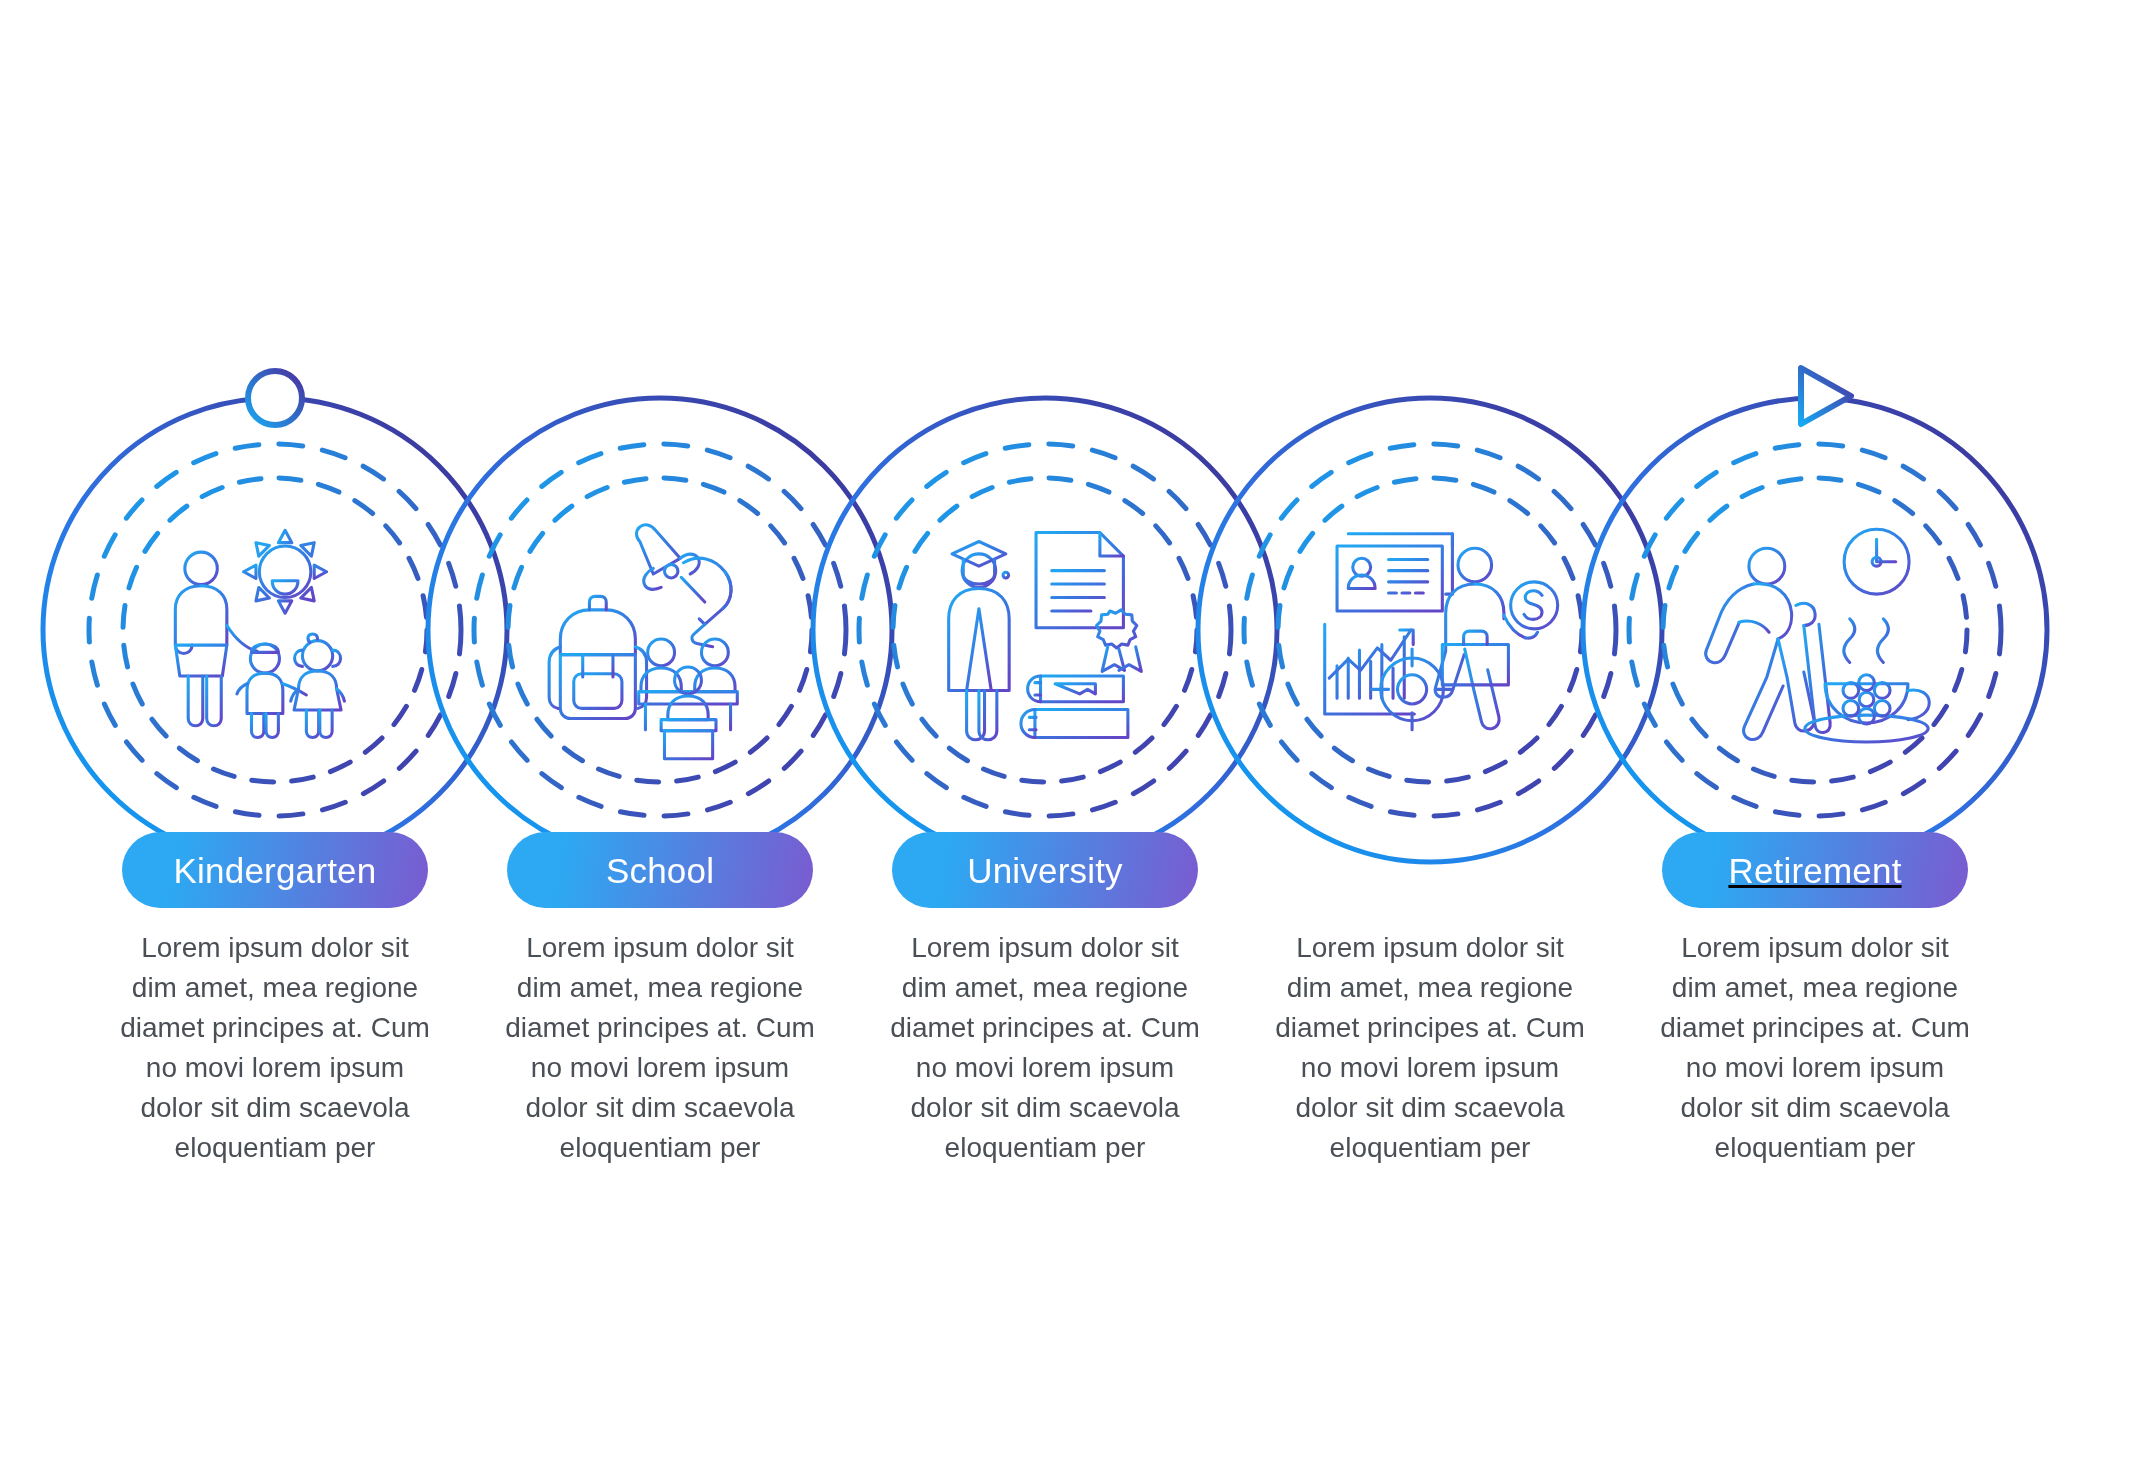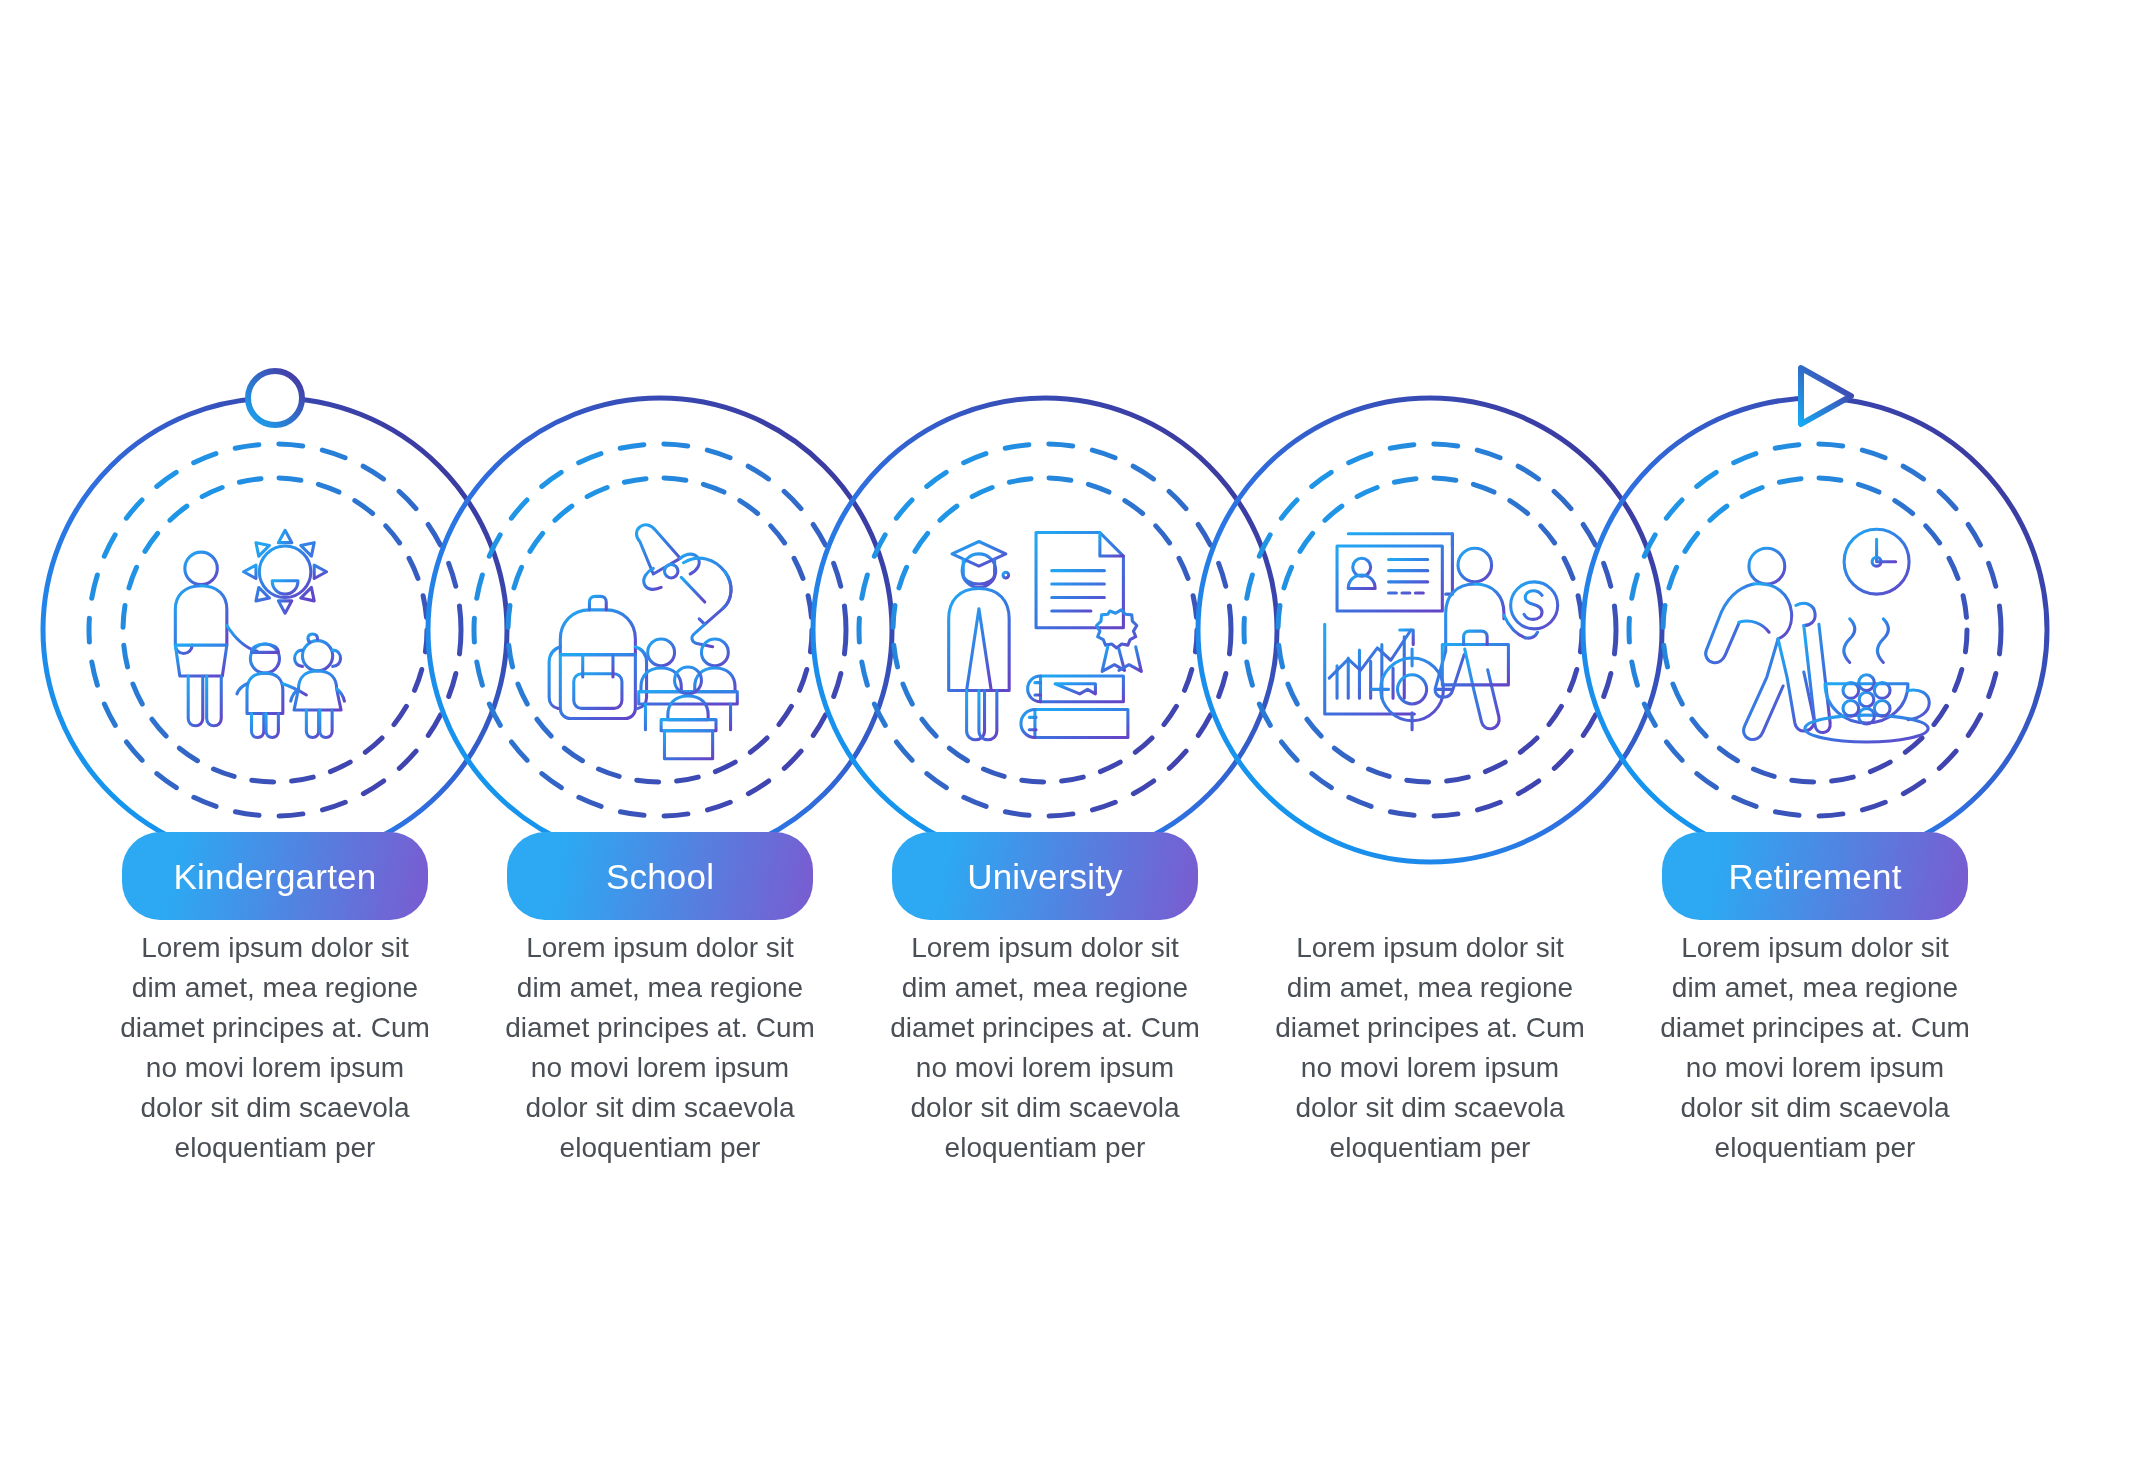--- a/index.html
+++ b/index.html
@@ -45,21 +45,21 @@
     height: 500px;
     overflow: visible;
   }
 
   
   .pill {
     position: absolute;
     left: 50%;
     top: 832px;
     width: 306px;
-    height: 88px;
+    height: 76px;
     margin-left: -153px;
     border-radius: 38px;
     display: flex;
     align-items: center;
     justify-content: center;
     box-sizing: border-box;
   }
   .pill-label {
     color: #ffffff;
     font-size: 35px;
@@ -442,18 +442,18 @@
     <circle cx="370" cy="362" r="14"></circle>
 
     <path d="M312 280c-14-14-14-28 0-42 12-12 12-24 0-36"></path>
     <path d="M372 280c-14-14-14-28 0-42 12-12 12-24 0-36"></path>
   </g>
       </g>
 
       <path d="M236 -12 L286 16 L236 44 Z" fill="#ffffff" stroke="url(#gm4)" stroke-width="6" stroke-linejoin="round"></path>
     </svg>
       </div>
-      <div class="pill" style="background: linear-gradient(100deg, rgb(44, 169, 242) 0%, rgb(44, 169, 242) 18%, rgb(122, 91, 208) 100%);">
+      <div class="pill" style="background: linear-gradient(100deg, rgb(44, 169, 242) 0%, rgb(44, 169, 242) 18%, rgb(122, 91, 208) 100%); text-decoration: underline;">
         <span class="pill-label">Retirement</span>
       </div>
       <div class="desc">Lorem ipsum dolor sit dim amet, mea regione diamet principes at. Cum no movi lorem ipsum dolor sit dim scaevola eloquentiam per</div>
     </div>
   </div>
 
 </body></html>

